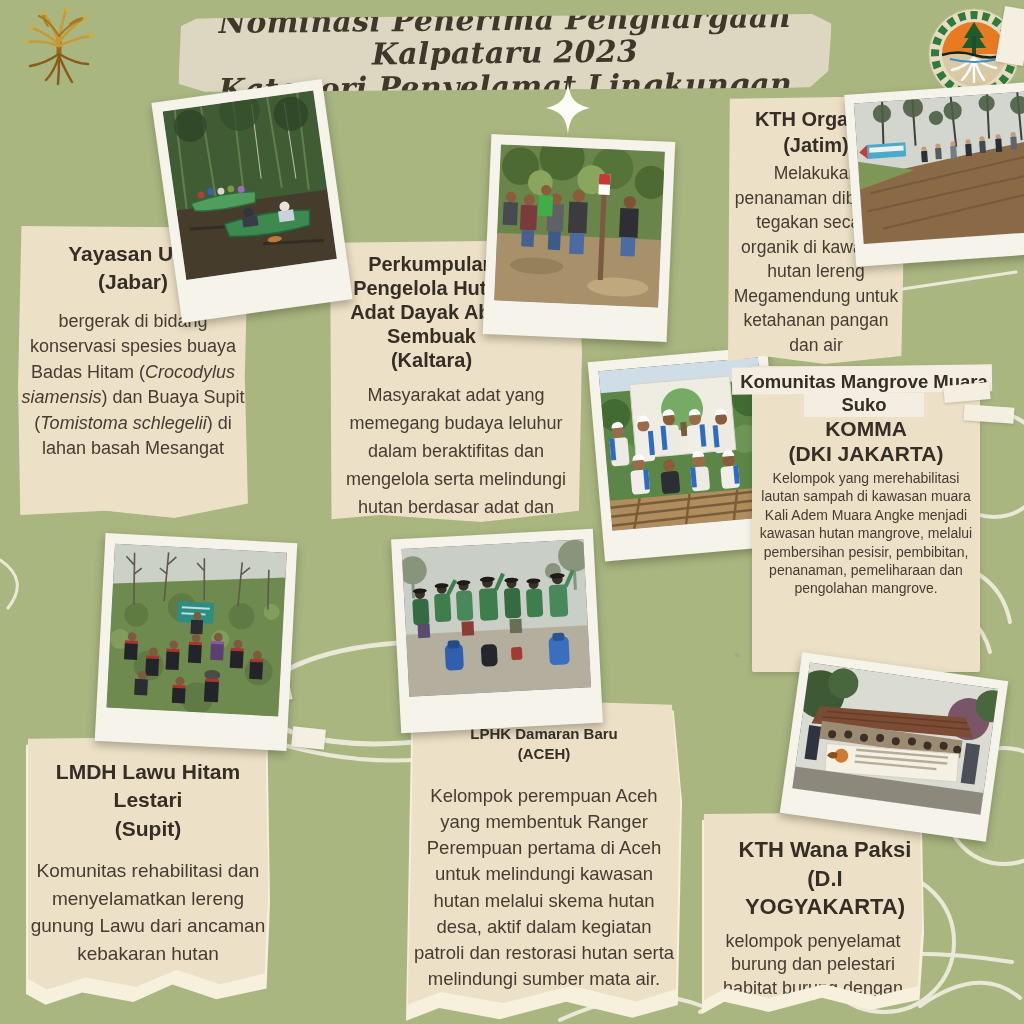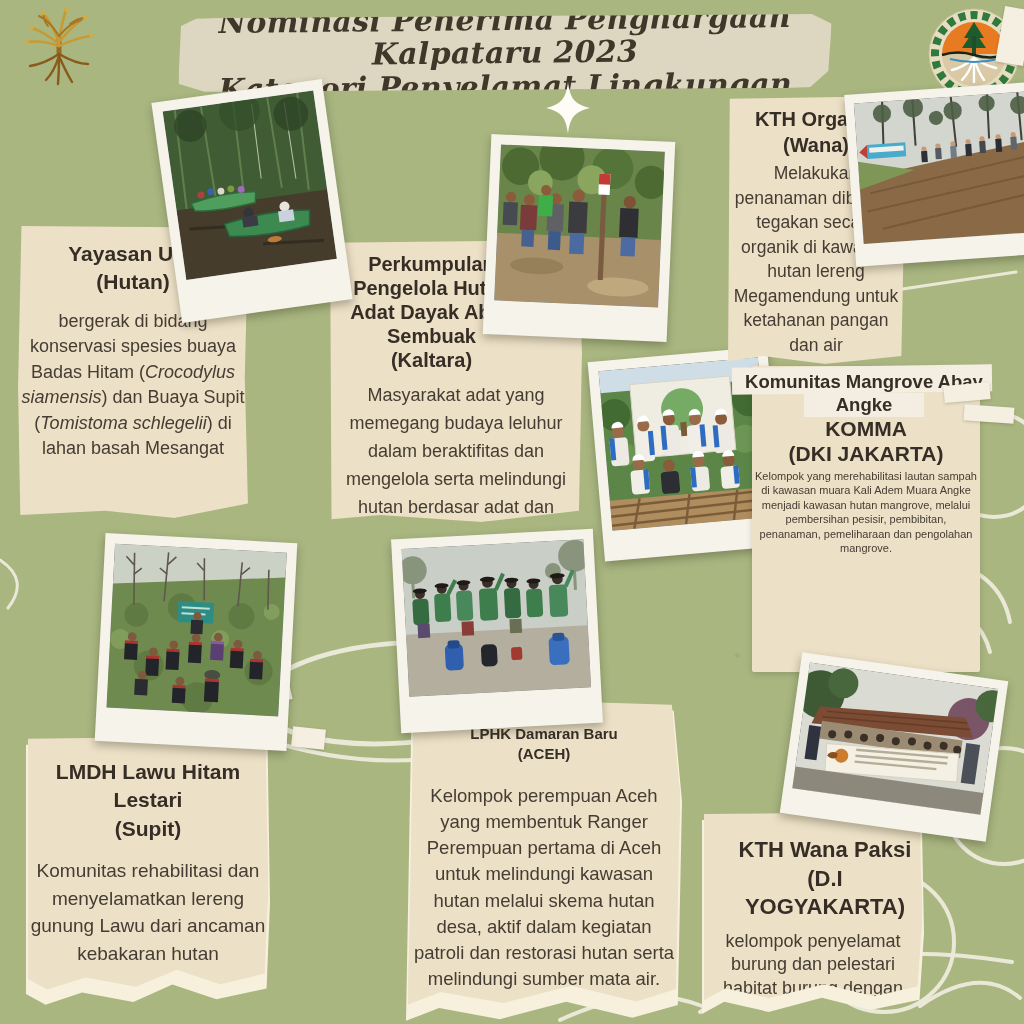--- a/index.html
+++ b/index.html
@@ -42,21 +42,21 @@
   .p2 .b{font-size:18px;line-height:1.55;margin-top:10px;padding:0 2px}
   .p3{left:728px;top:96px;width:176px;height:268px;padding-top:10px;
       clip-path:polygon(1% 1%,99% 0,100% 50%,98.5% 97%,55% 100%,20% 97%,0 99%);}
   .p3 .h{font-size:20px;line-height:1.3}
   .p3 .b{font-size:17.5px;line-height:1.4;margin-top:3px;padding:0 1px}
   .p4{left:752px;top:366px;width:228px;height:306px;padding-top:4px;border-radius:2px;}
   .p4 .strip{position:absolute;left:-20px;top:0px;width:260px;height:27px;background:#f3eee1;transform:rotate(-.8deg);}
   .p4 .strip2{position:absolute;left:52px;top:27px;width:120px;height:24px;background:#f3eee1;}
   .p4 .hmain{position:relative;font-size:18.5px;line-height:1.25;width:256px;margin-left:-16px}
   .p4 .hsub{position:relative;font-size:21px;line-height:1.2}
-  .p4 .b{font-size:11px;line-height:1.32;margin-top:2px;padding:0 2px}
+  .p4 .b{font-size:14px;line-height:1.32;margin-top:2px;padding:0 2px}
   .p5{left:28px;top:736px;width:240px;height:264px;padding-top:22px;
       clip-path:polygon(0 1%,99% 0,100% 58%,98.6% 90%,80% 94%,62% 88.5%,45% 95%,24% 91.5%,8% 96%,0 92%);}
   .p5 .h{font-size:21px;line-height:1.35}
   .p5 .b{font-size:19px;line-height:1.45;margin-top:14px}
   .u5{left:26px;top:742px;width:244px;height:268px;
       clip-path:polygon(0 1%,99% 0,100% 60%,98.6% 92%,78% 96%,60% 90.5%,44% 97%,23% 93.5%,8% 98%,0 94%);}
   .p6{left:408px;top:700px;width:272px;height:314px;padding-top:24px;
       clip-path:polygon(2% 2%,40% 0,97% 1.5%,100% 30%,98.5% 92%,84% 96%,60% 91%,35% 96.5%,12% 93%,0 97%);}
   .p6 .h{font-size:15px;line-height:1.35}
   .p6 .b{font-size:18.5px;line-height:1.42;margin-top:18px;padding:0 4px}
@@ -529,33 +529,33 @@
         </g>
         <circle cx="44" cy="88" r="7" fill="#cd7b2e"></circle>
           <path d="M40 86 q-8 -2 -10 4 q6 4 10 0 Z" fill="#8a4f1f"></path>
         <rect y="105" width="190" height="22" fill="#8d887c"></rect>
       </svg>
     </div>
   </div>
 
   <div class="paper p1">
     <div class="h">Yayasan Ulin</div>
-    <div class="h">(Hutan)</div>
+    <div class="h">(Jabar)</div>
     <div class="b"><span>bergerak di bidang konservasi spesies buaya Badas Hitam (</span><span class="it">Crocodylus siamensis</span><span>) dan Buaya Supit (</span><span class="it">Tomistoma schlegelii</span><span>) di lahan basah Mesangat</span></div>
   </div>
 
   <div class="paper p2">
     <div class="h">Perkumpulan Pengelola Hutan Adat Dayak Abay Sembuak</div>
     <div class="h" style="width:175px;margin-left:14px">(Kaltara)</div>
     <div class="b">Masyarakat adat yang memegang budaya leluhur dalam beraktifitas dan mengelola serta melindungi hutan berdasar adat dan budaya lokal</div>
   </div>
 
   <div class="paper p3">
     <div class="h">KTH Organik</div>
-    <div class="h">(Wana)</div>
+    <div class="h">(Jatim)</div>
     <div class="b">Melakukan penanaman dibawah tegakan secara organik di kawasan hutan lereng Megamendung untuk ketahanan pangan dan air</div>
   </div>
 
   <div class="under u5"></div>
   <div class="paper p5">
     <div class="h" style="width:200px;margin:0 auto">LMDH Lawu Hitam Lestari</div>
     <div class="h">(Supit)</div>
     <div class="b">Komunitas rehabilitasi dan menyelamatkan lereng gunung Lawu dari ancaman kebakaran hutan</div>
   </div>
 
@@ -569,19 +569,19 @@
   <div class="under u7"></div>
   <div class="paper p7">
     <div class="h">KTH Wana Paksi</div>
     <div class="h">(D.I YOGYAKARTA)</div>
     <div class="b">kelompok penyelamat burung dan pelestari habitat burung dengan kegiatan adopsi sarang burung</div>
   </div>
 
   <div class="paper p4">
     <div class="strip"></div>
     <div class="strip2"></div>
-    <div class="h hmain">Komunitas Mangrove Abay Angke</div>
+    <div class="h hmain">Komunitas Mangrove Muara Suko</div>
     <div class="h hsub">KOMMA</div>
     <div class="h hsub">(DKI JAKARTA)</div>
     <div class="b">Kelompok yang merehabilitasi lautan sampah di kawasan muara Kali Adem Muara Angke menjadi kawasan hutan mangrove, melalui pembersihan pesisir, pembibitan, penanaman, pemeliharaan dan pengolahan mangrove.</div>
   </div>
 
 </div>
 
 </body></html>

